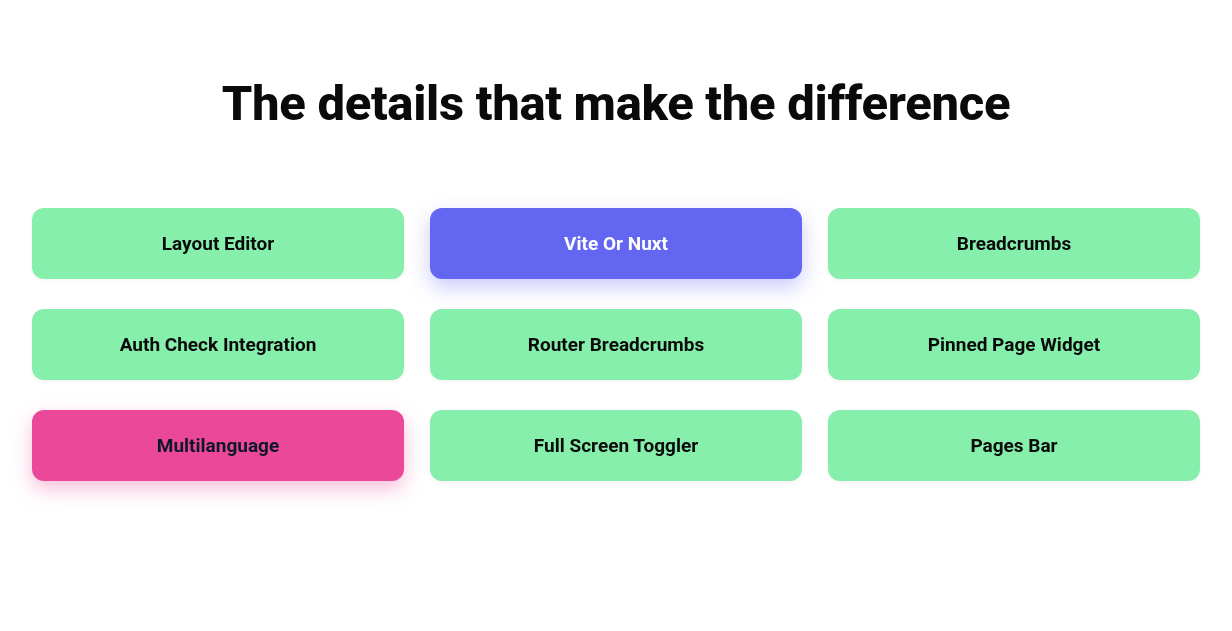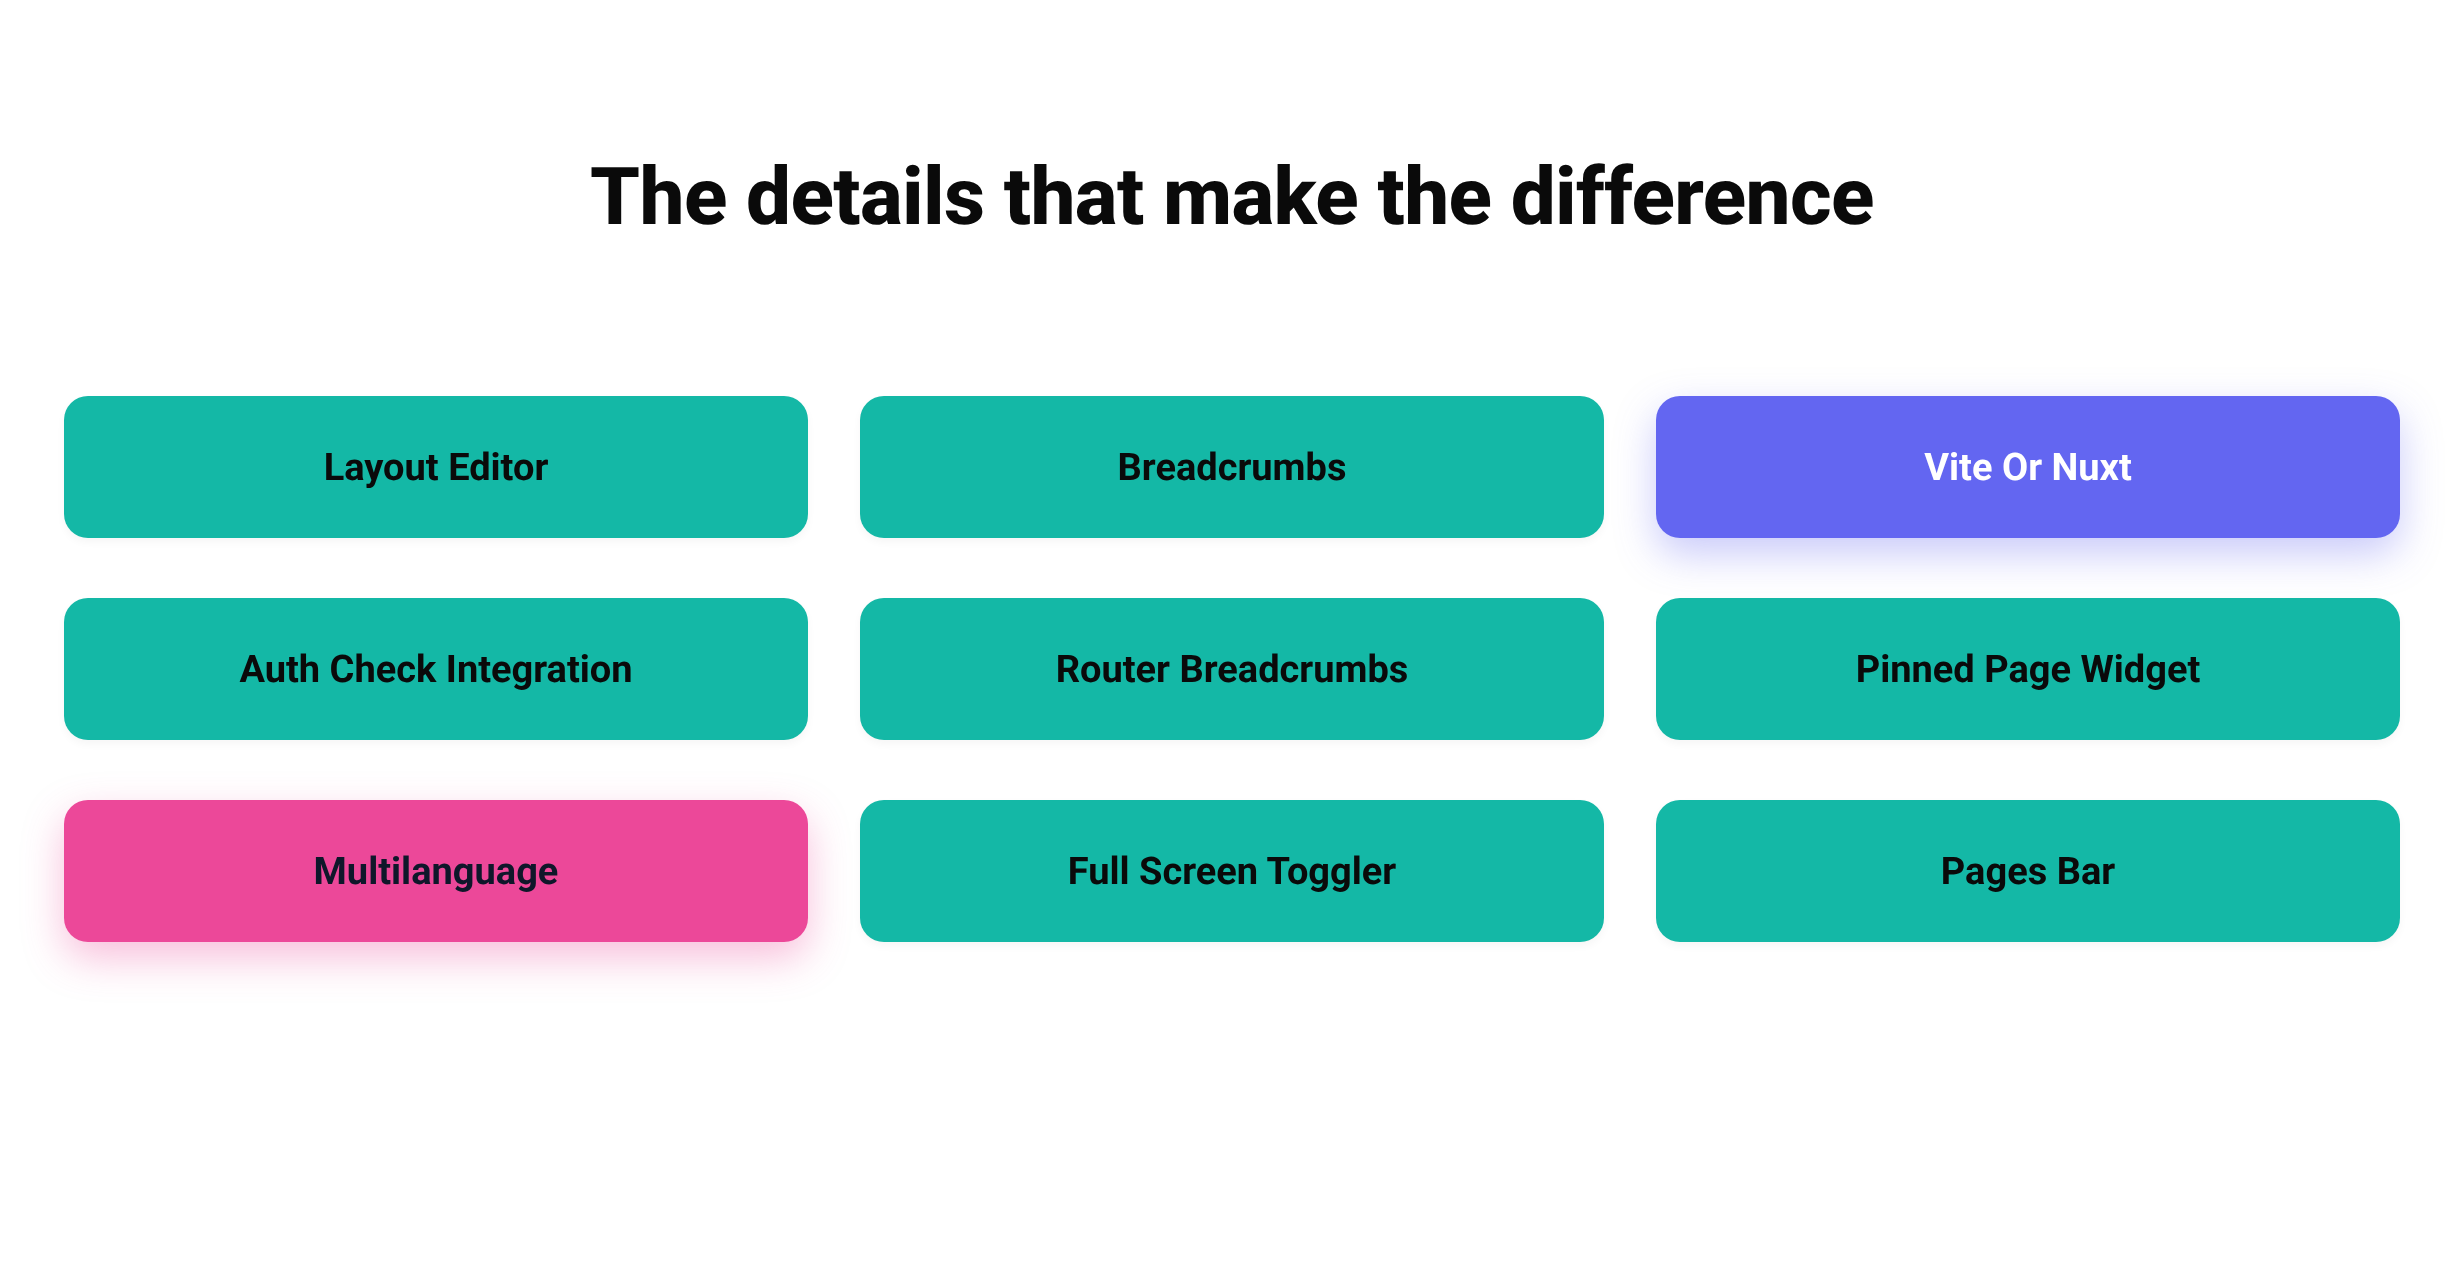--- a/index.html
+++ b/index.html
@@ -14,38 +14,38 @@
       font-family: -apple-system, BlinkMacSystemFont, "Segoe UI", Roboto, "Helvetica Neue", Arial, sans-serif;
       padding-top: 75px;
     }
     .container {
       max-width: 1200px;
       margin: 0 auto;
       padding: 0 16px;
     }
     .heading {
       text-align: center;
-      font-size: 40px;
+      font-size: 49px;
       font-weight: 800;
       color: #0a0a0a;
       letter-spacing: -0.3px;
       margin-bottom: 76px;
     }
     .tag-rows {
       display: flex;
       flex-direction: column;
       gap: 30px;
     }
     .tag-row {
       display: flex;
       justify-content: center;
       gap: 26px;
     }
     .tag {
-      background: #14b8a6;
+      background: #86efac;
       border-radius: 12px;
       padding: 24px 30px;
       font-size: 19px;
       font-weight: 700;
       color: #0a0a0a;
       text-align: center;
       flex: 1;
       display: flex;
       align-items: center;
       justify-content: center;
@@ -72,25 +72,25 @@
 
 <div class="container">
   <h2 class="heading">The details that make the difference</h2>
 
   <div class="tag-rows">
 
     <div class="tag-row row1">
       <div class="tag">
         <span>Layout Editor</span>
       </div>
+      <div class="tag accent-indigo">
+        <span>Vite Or Nuxt</span>
+      </div>
       <div class="tag">
         <span>Breadcrumbs</span>
-      </div>
-      <div class="tag accent-indigo">
-        <span>Vite Or Nuxt</span>
       </div>
     </div>
 
     <div class="tag-row row2">
       <div class="tag">
         <span>Auth Check Integration</span>
       </div>
       <div class="tag">
         <span>Router Breadcrumbs</span>
       </div>

